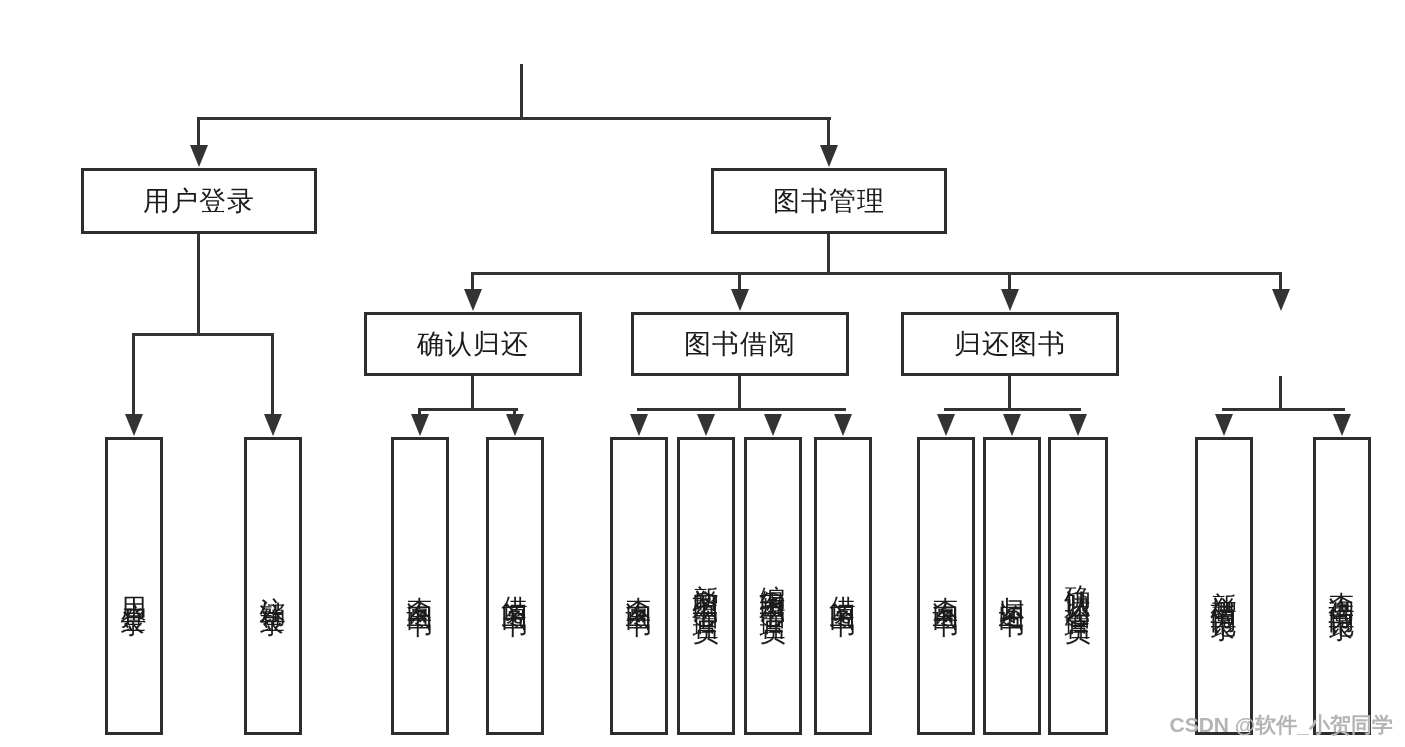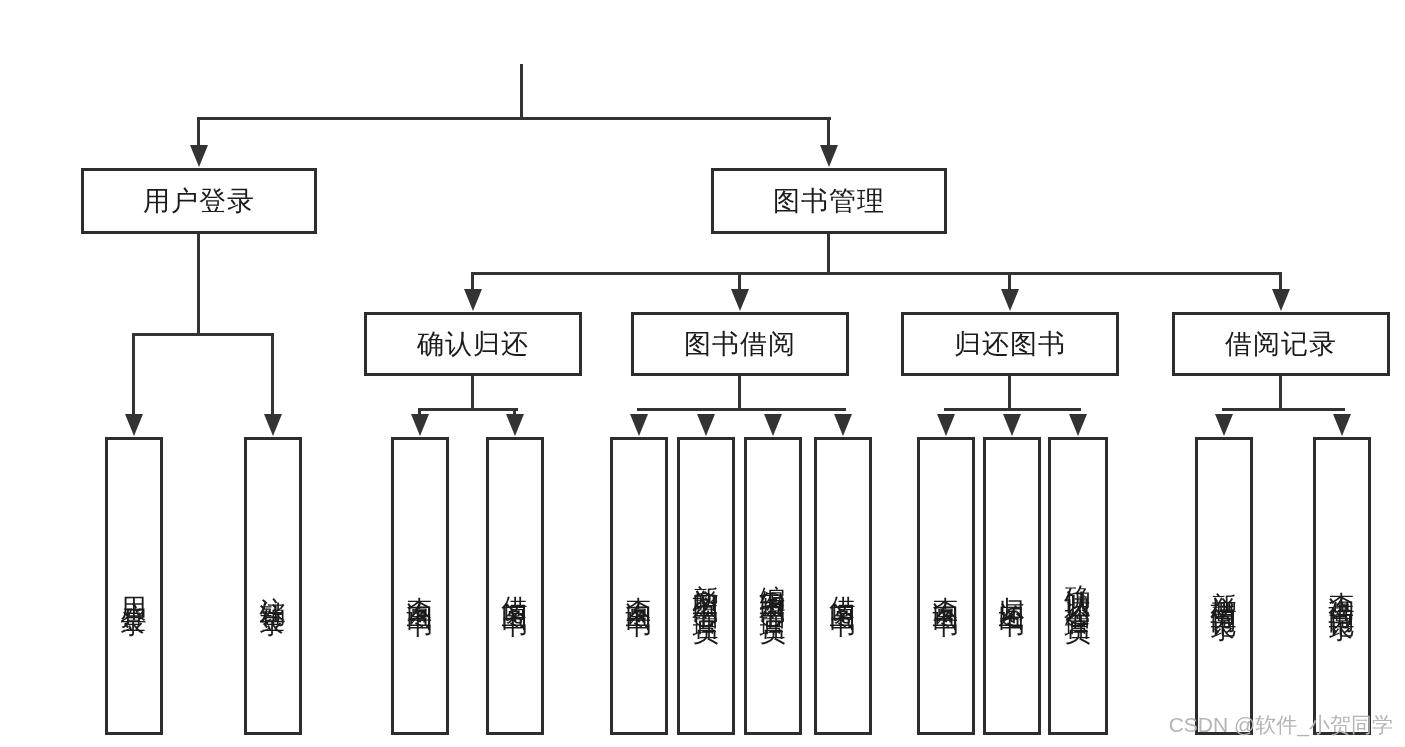--- a/index.html
+++ b/index.html
@@ -22,21 +22,21 @@
   }
   .vline{position:absolute;width:3px;background:#333333;}
   .hline{position:absolute;height:3px;background:#333333;}
   .arrow{
     position:absolute;width:0;height:0;
     border-left:9px solid transparent;border-right:9px solid transparent;
     border-top:22px solid #333333;
   }
   .watermark{
     position:absolute;right:12px;top:711px;z-index:5;
-    font-size:21px;color:#b4b4b4;white-space:nowrap;
+    font-size:21px;color:#b4b4b4;white-space:nowrap;font-weight:bold;
   }
 </style>
 </head>
 <body>
 
 <div class="canvas">
 
   <div class="vline" style="left:520px;top:64px;height:56px"></div>
   <div class="hline" style="left:197px;top:117px;width:634px"></div>
   <div class="vline" style="left:197px;top:118px;height:29px"></div>
@@ -97,23 +97,20 @@
 
   <div class="box l3" style="left:364px">
     <span class="lbl">确认归还</span>
   </div>
   <div class="box l3" style="left:631px">
     <span class="lbl">图书借阅</span>
   </div>
   <div class="box l3" style="left:901px">
     <span class="lbl">归还图书</span>
   </div>
-  <div class="box l3" style="left:1172px">
-    <span class="lbl">借阅记录</span>
-  </div>
 
   <div class="box leaf" style="left:105px">
     <span class="vlbl">用户登录</span>
   </div>
   <div class="box leaf" style="left:244px">
     <span class="vlbl">注销登录</span>
   </div>
 
   <div class="box leaf" style="left:391px">
     <span class="vlbl">查询图书</span>

